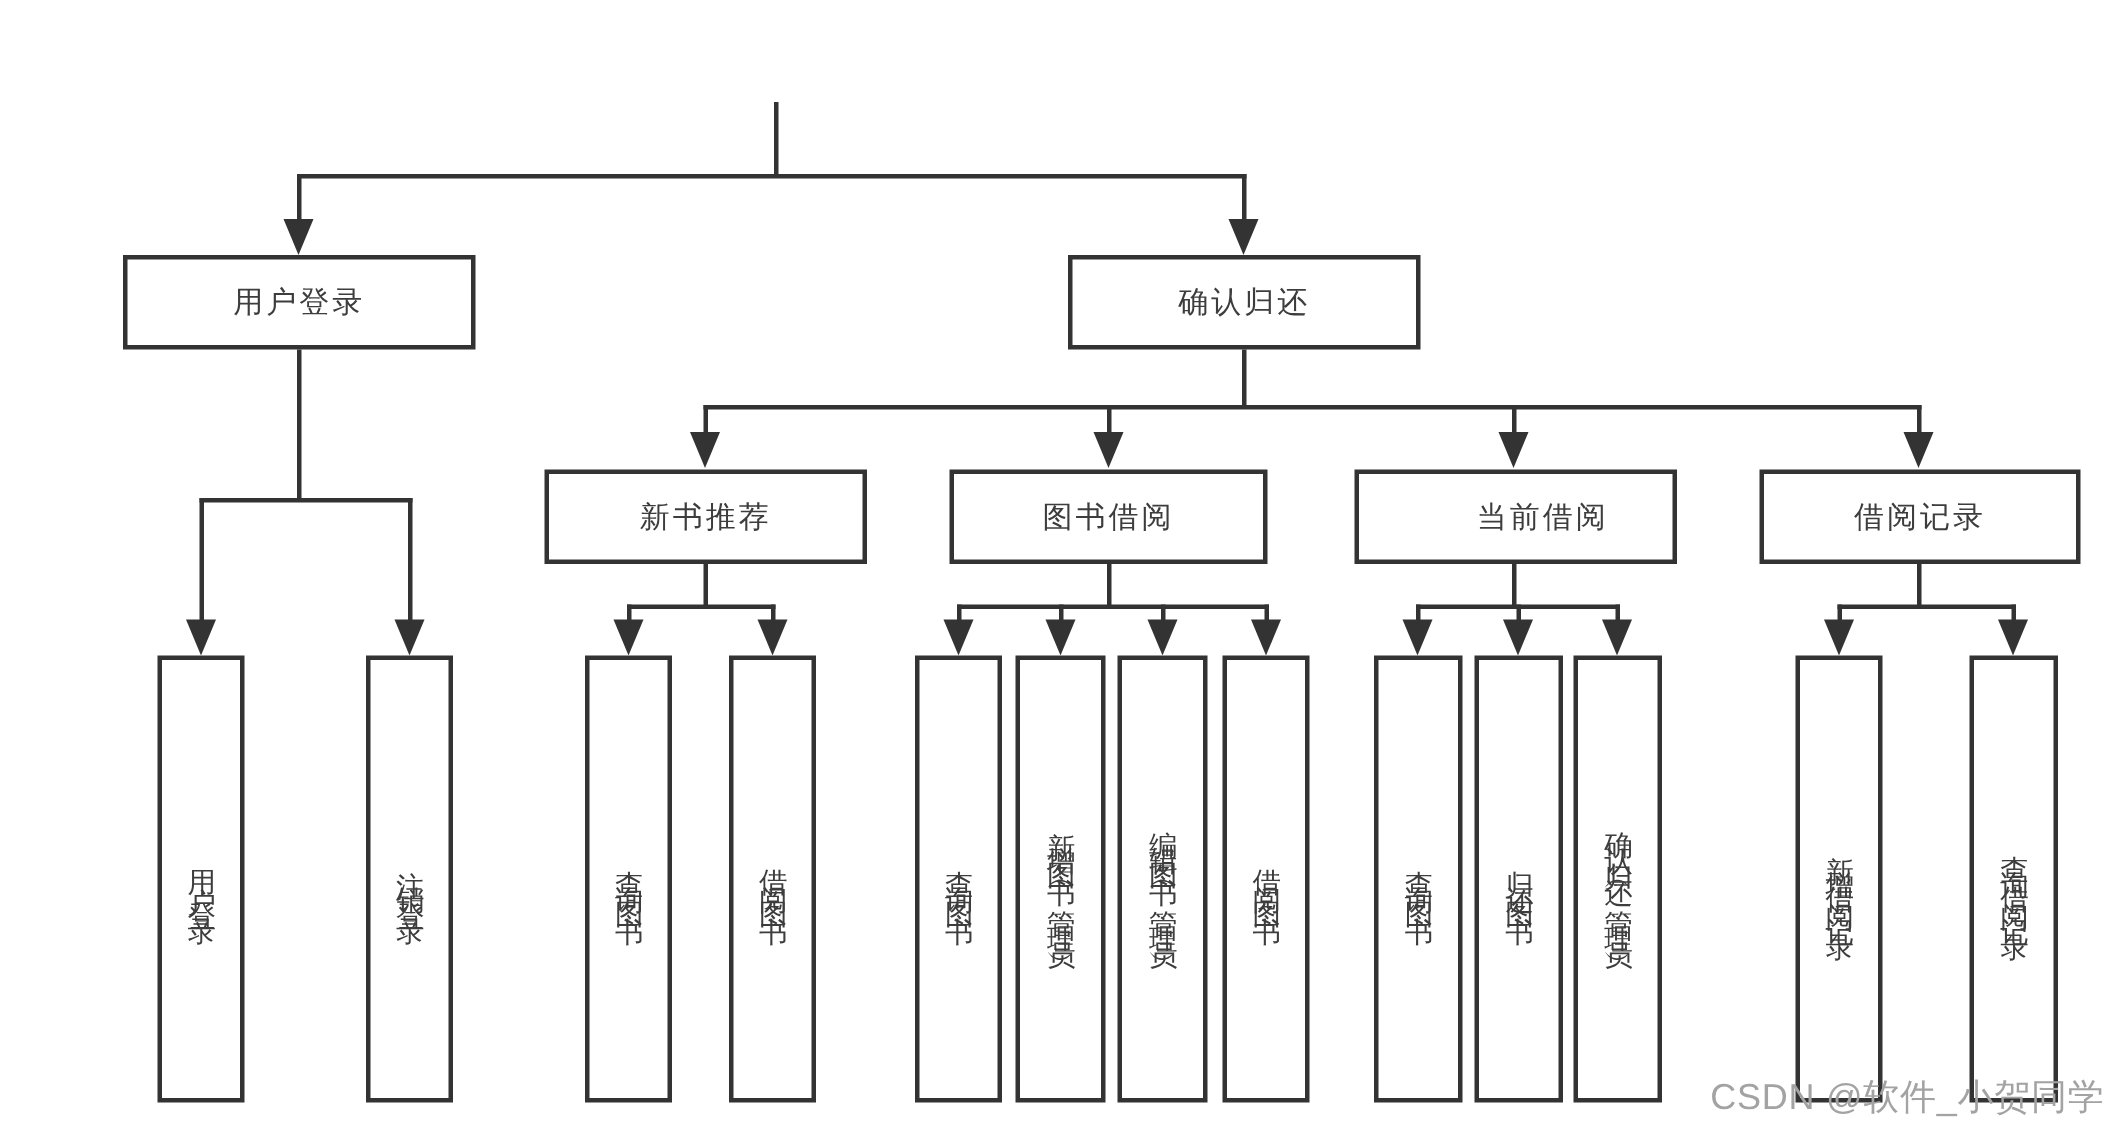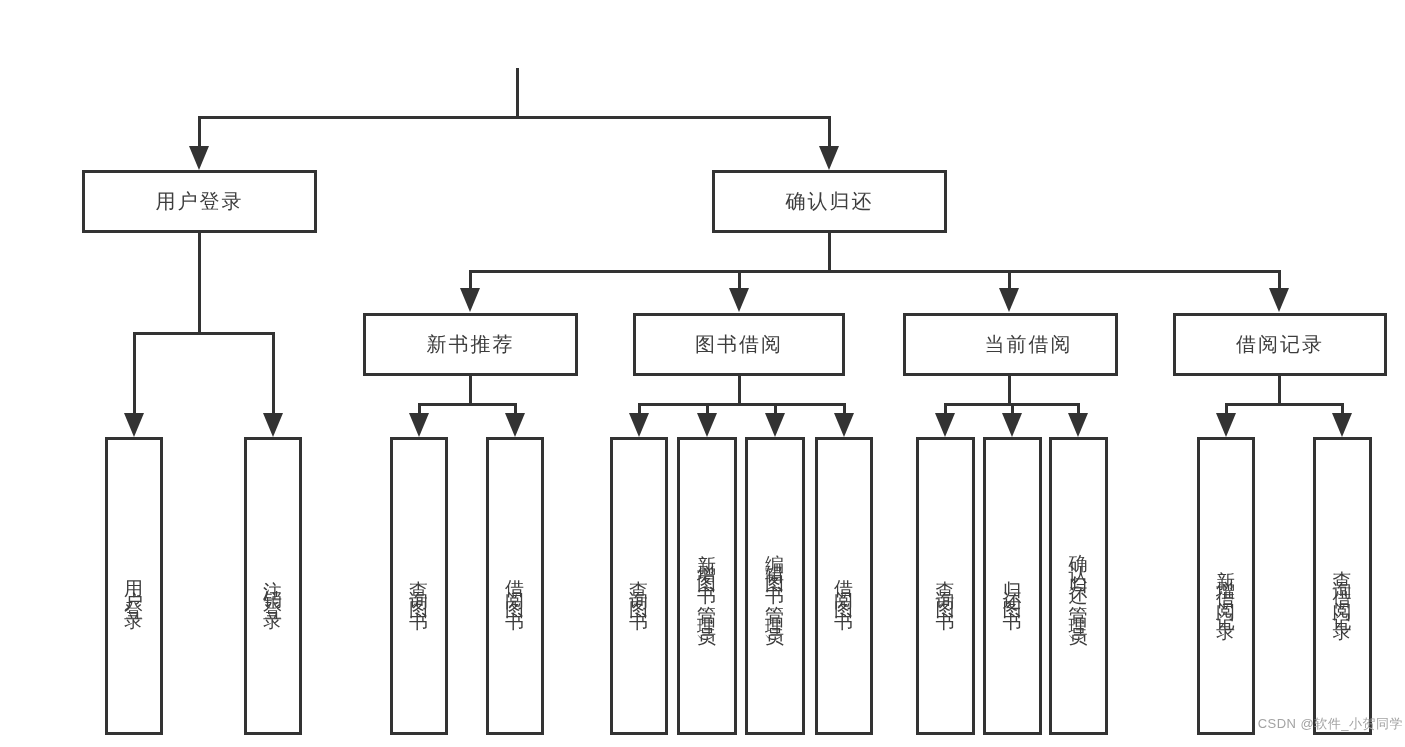--- a/index.html
+++ b/index.html
@@ -37,21 +37,21 @@
   .line{position:absolute;background:var(--line);}
   .head{
     position:absolute;width:0;height:0;
     border-left:10px solid transparent;
     border-right:10px solid transparent;
     border-top:24px solid var(--line);
   }
   .watermark{
     position:absolute;
     top:715px;right:2px;
-    font-size:13px;
+    font-size:24px;
     letter-spacing:0.5px;
     color:var(--wm);
     white-space:nowrap;
     z-index:5;
   }
 </style>
 </head>
 <body>
 
 <div class="canvas">

